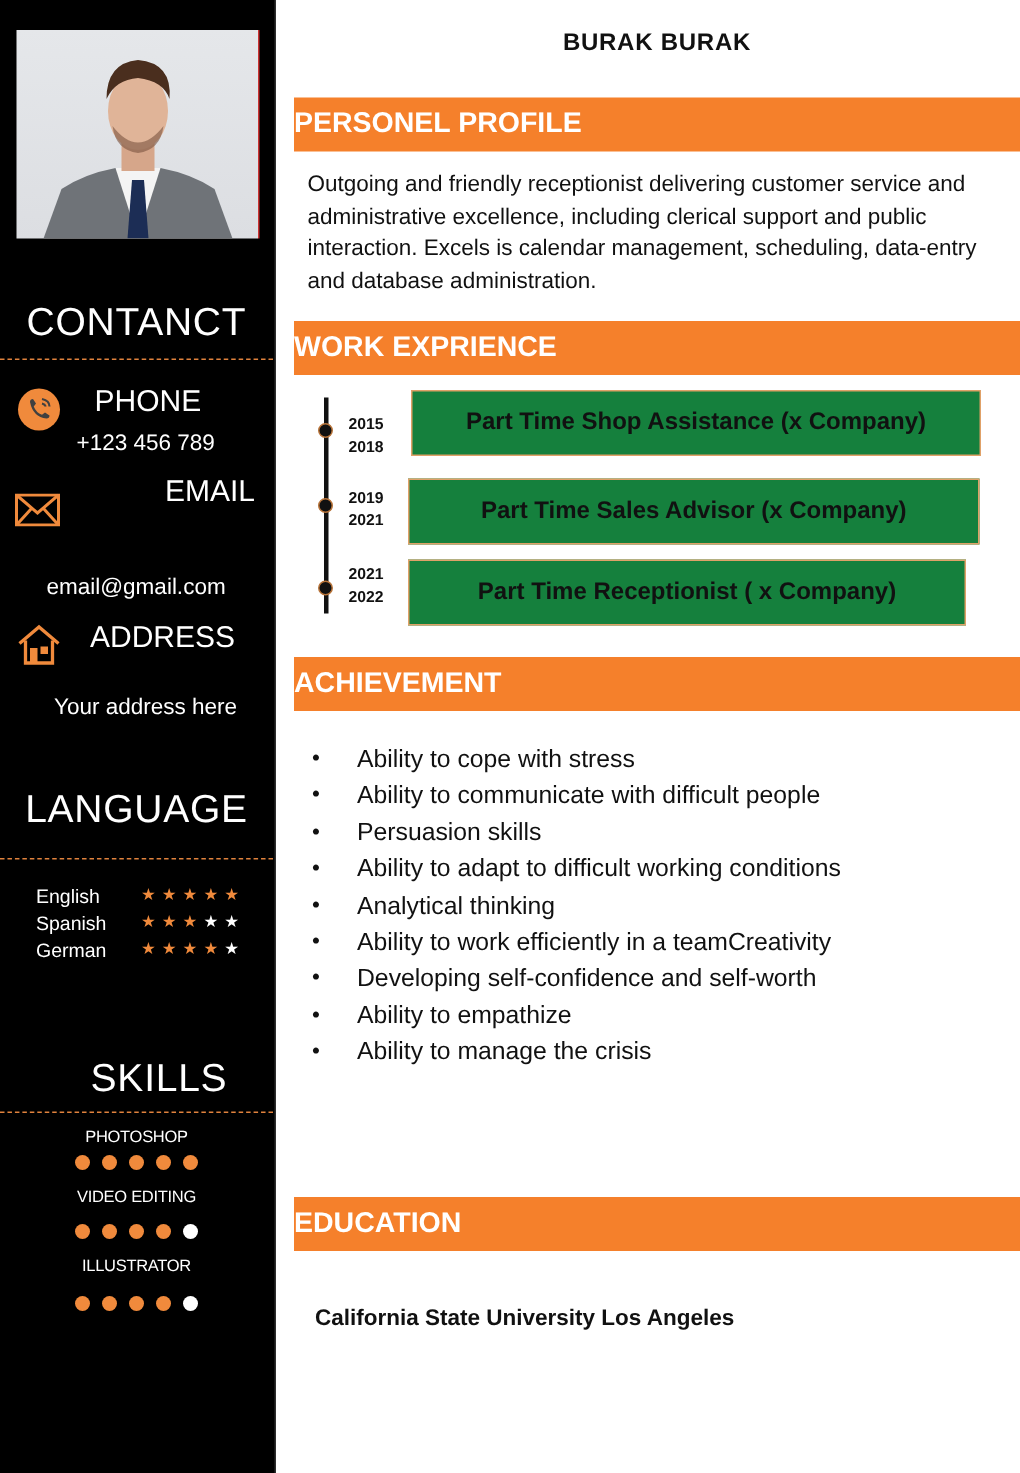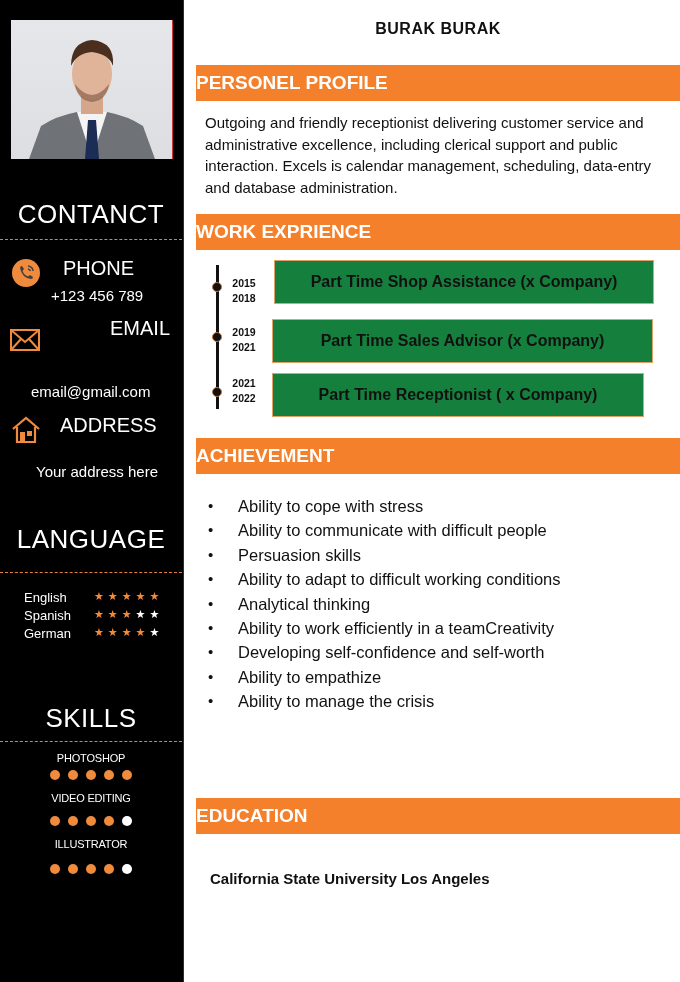--- a/index.html
+++ b/index.html
@@ -145,21 +145,21 @@
   </div>
   <div class="lang-row" style="top:608px;">
     <span class="lang-name">Spanish</span>
     <span class="lang-stars"><span class="star-on">★★★</span><span class="star-off">★★</span></span>
   </div>
   <div class="lang-row" style="top:626px;">
     <span class="lang-name">German</span>
     <span class="lang-stars"><span class="star-on">★★★★</span><span class="star-off">★</span></span>
   </div>
 
-  <div class="side-heading" style="top:703px;">SKILLS</div>
+  <div class="side-heading" style="top:703px;margin-left:15px;">SKILLS</div>
   <div class="dash" style="top:741px;"></div>
 
   <div class="skill-name" style="top:752px;">PHOTOSHOP</div>
   <div class="skill-dots" style="top:770px;">
     <span class="dot dot-on"></span>
       <span class="dot dot-on"></span>
       <span class="dot dot-on"></span>
       <span class="dot dot-on"></span>
       <span class="dot dot-on"></span>
   </div>

